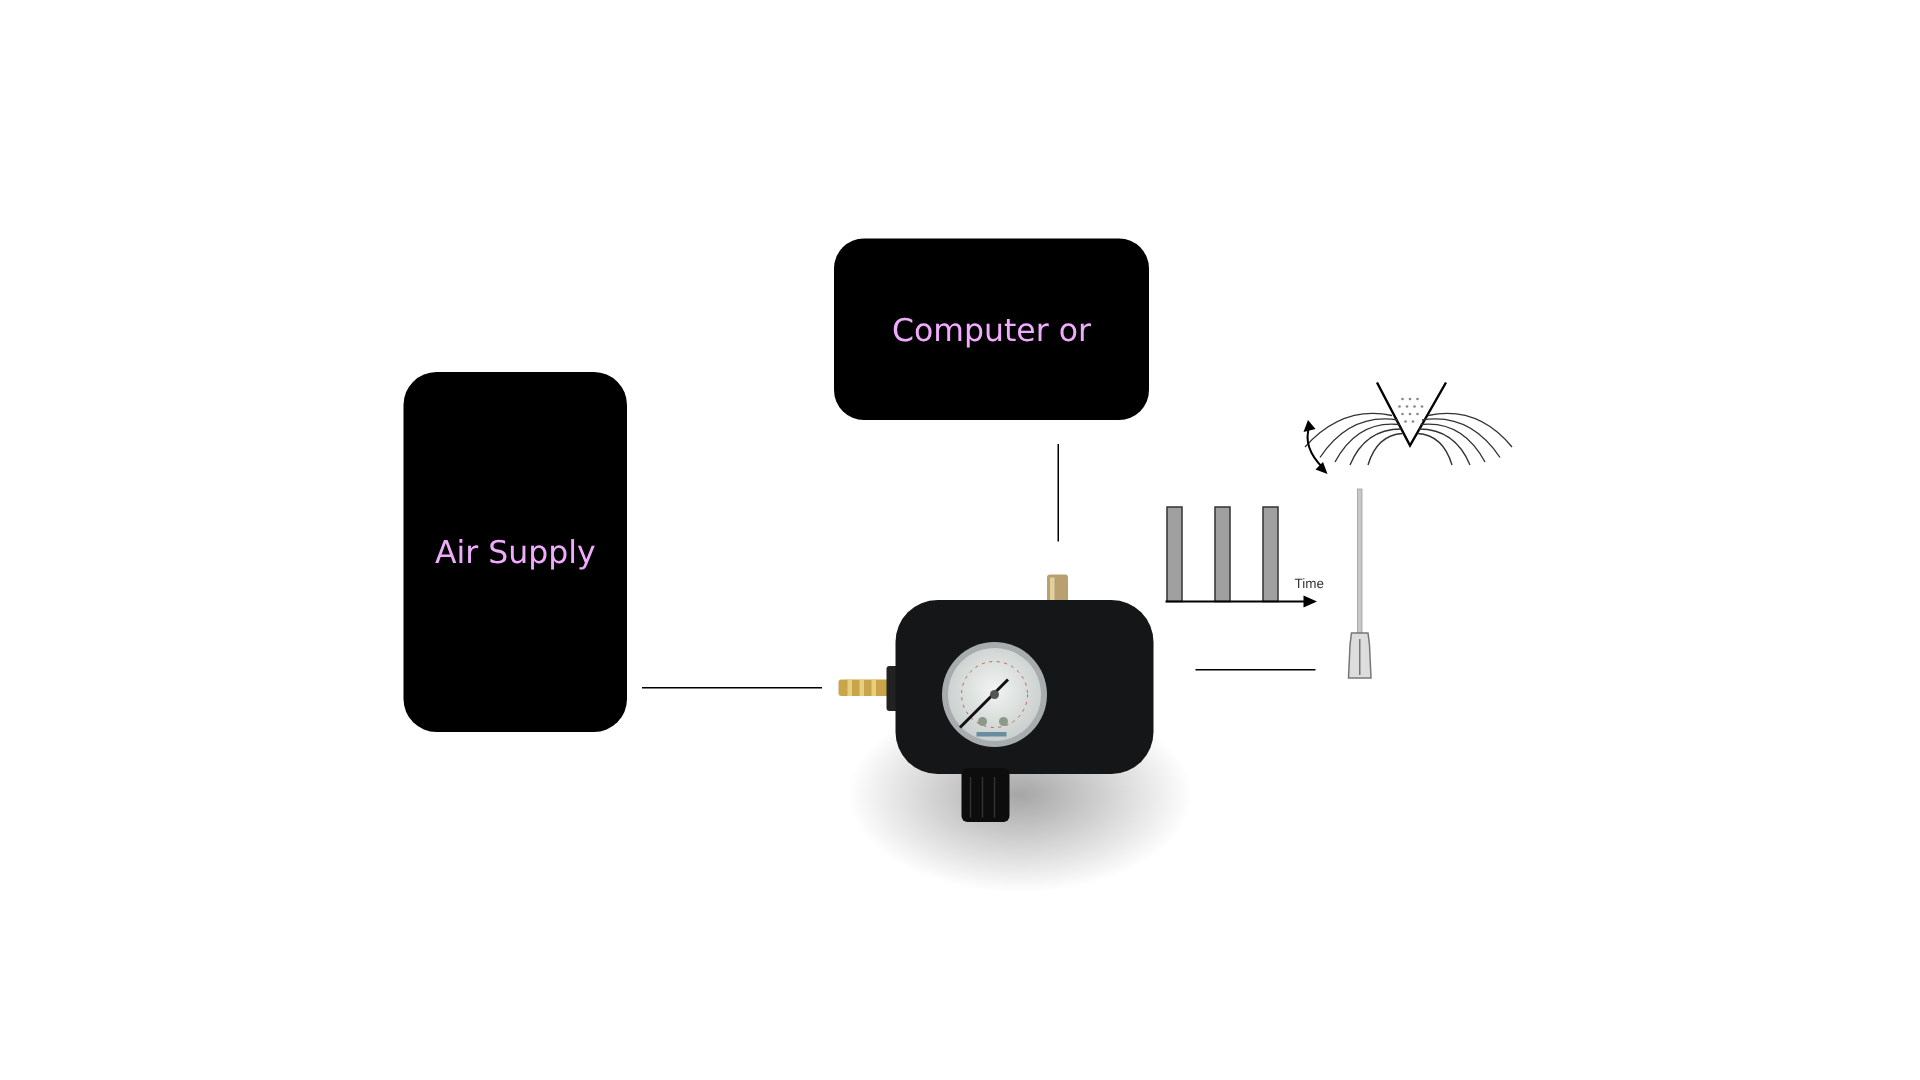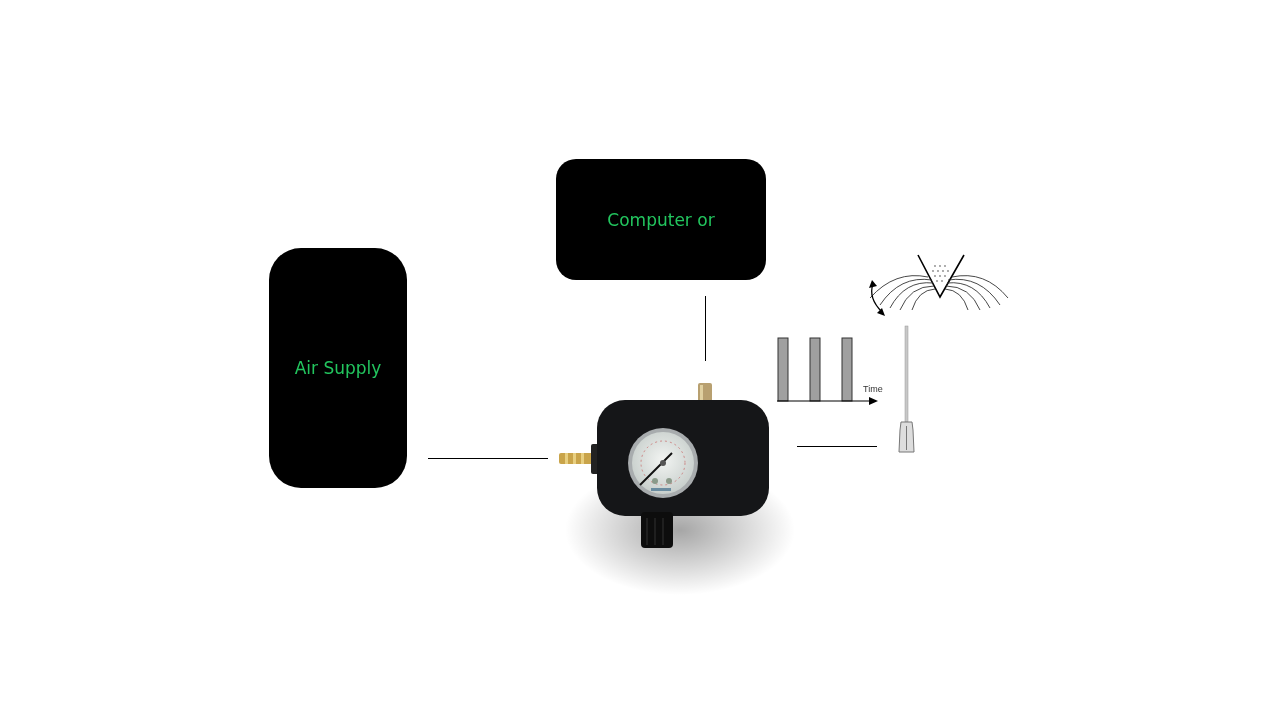--- a/index.html
+++ b/index.html
@@ -1,18 +1,18 @@
 <!DOCTYPE html>
 <html><head>
 <meta charset="utf-8">
 <style>
   html,body{margin:0;padding:0;background:#ffffff;}
   body{width:1280px;height:720px;position:relative;overflow:hidden;font-family:"DejaVu Sans","Liberation Sans",sans-serif;}
-  .box{position:absolute;background:#000;color:#22c55e;display:flex;align-items:center;justify-content:center;text-align:center;font-size:17px;line-height:30px;}
-  .air{left:269px;top:248px;width:138px;height:240px;border-radius:32px;}
+  .box{position:absolute;background:#000;color:#f0abfc;display:flex;align-items:center;justify-content:center;text-align:center;font-size:21px;line-height:30px;}
+  .air{left:269px;top:248px;width:149px;height:240px;border-radius:22px;}
   .comp{left:556px;top:159px;width:210px;height:121px;border-radius:20px;}
   .line{position:absolute;background:#000;}
   svg{position:absolute;overflow:visible;}
   .time-label{font-size:9px;fill:#333;font-family:"Liberation Sans",sans-serif;}
 </style>
 </head>
 <body>
 
 <div class="box air">
   <span>Air Supply</span>

